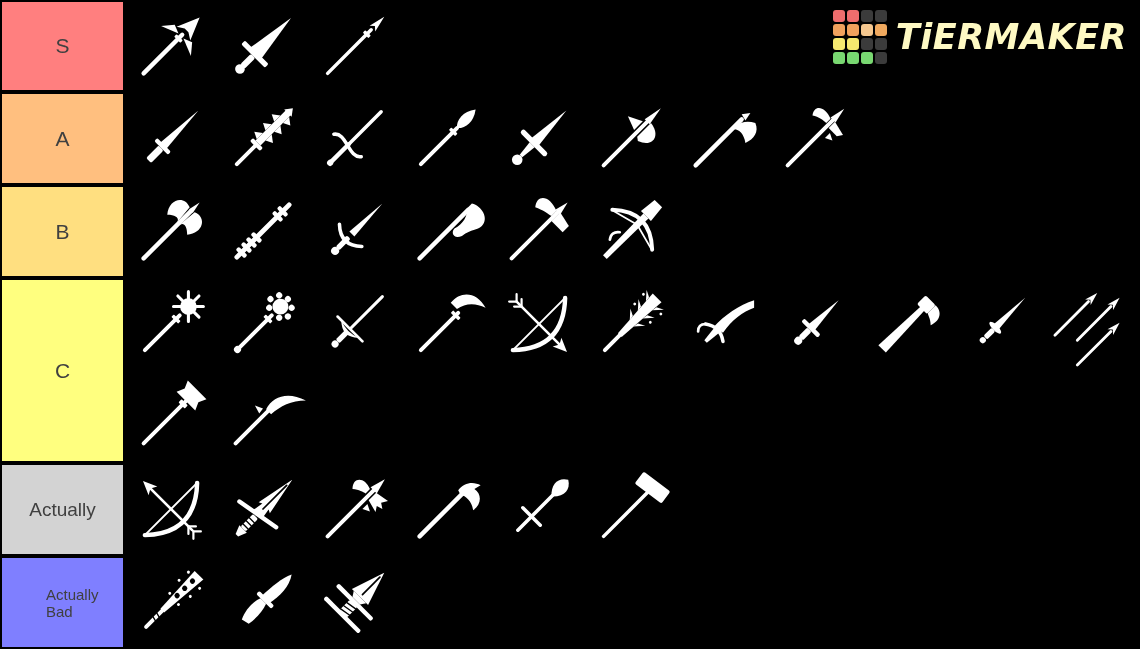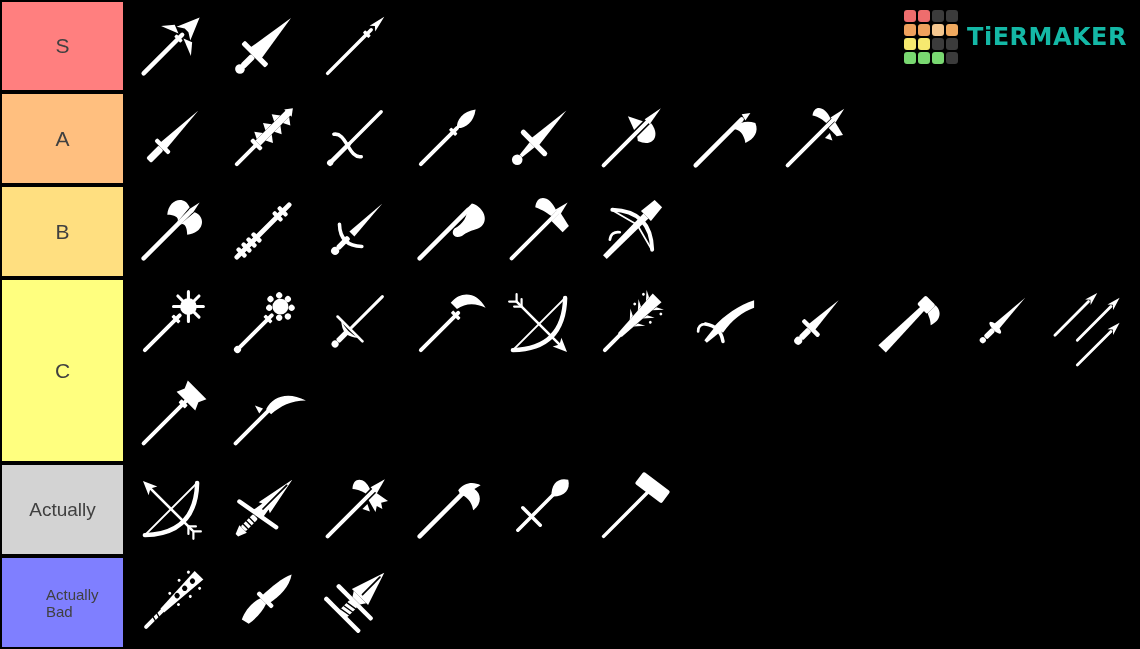--- a/index.html
+++ b/index.html
@@ -11,22 +11,22 @@
   .tier-label{flex:0 0 125px;width:125px;box-sizing:border-box;border:2px solid #000;
     display:flex;align-items:center;justify-content:center;color:#404040;font-size:21px;}
   .row:nth-child(5) .tier-label{font-size:19px;}
   .row:nth-child(6) .tier-label{font-size:15px;}
   .items{flex:1;display:flex;flex-wrap:wrap;align-content:flex-start;background:#000;}
   .tile{width:92px;height:92px;display:flex;align-items:center;justify-content:center;background:#000;}
   .tile svg{display:block;}
   .logo{position:absolute;top:10px;right:13px;display:flex;align-items:center;gap:9px;}
   .logo-grid{display:grid;grid-template-columns:repeat(4,12px);grid-auto-rows:12px;gap:2px;}
   .logo-grid span{border-radius:3px;display:block;}
-  .logo-text{color:#14b8a6;font-size:24px;font-weight:800;letter-spacing:.5px;line-height:1;
-    font-family:"DejaVu Sans","Liberation Sans",sans-serif;}
+  .logo-text{color:#fef9c3;font-size:35px;font-weight:800;letter-spacing:.5px;line-height:1;
+    font-family:"DejaVu Sans","Liberation Sans",sans-serif;font-style:italic;}
 </style>
 </head>
 <body>
 
 <div class="tierlist" id="tierlist">
     <div class="row">
       <div class="tier-label" style="background: rgb(255, 127, 127);">S</div>
       <div class="items">
         <div class="tile">
           <span>

